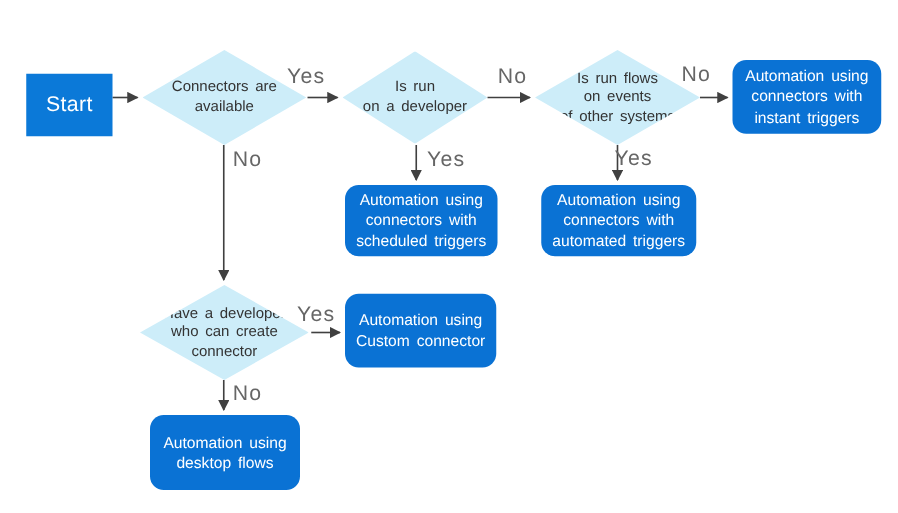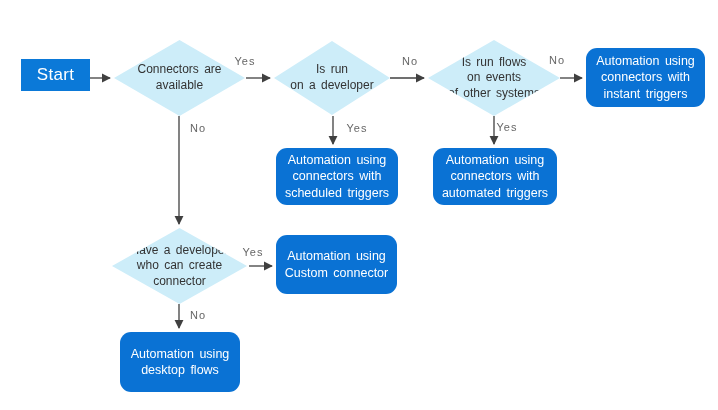--- a/index.html
+++ b/index.html
@@ -53,21 +53,21 @@
     color: #333333;
     font-size: 12px;
     line-height: 1.3;
     word-spacing: 2px;
     clip-path: polygon(50% 0%, 100% 50%, 50% 100%, 0% 50%);
   }
   .edge-label {
     position: absolute;
     transform: translate(-50%, -50%);
     color: #666666;
-    font-size: 11px;
+    font-size: 17px;
     letter-spacing: 1px;
     white-space: nowrap;
   }
 </style>
 </head>
 <body>
 
 <div id="canvas">
 
   <svg id="wires" xmlns="http://www.w3.org/2000/svg">
@@ -80,21 +80,21 @@
     <line x1="246" y1="78" x2="270" y2="78" marker-end="url(#ah)"></line>
     <line x1="390" y1="78" x2="424" y2="78" marker-end="url(#ah)"></line>
     <line x1="560" y1="78" x2="582" y2="78" marker-end="url(#ah)"></line>
     <line x1="333" y1="116" x2="333" y2="144" marker-end="url(#ah)"></line>
     <line x1="494" y1="116" x2="494" y2="144" marker-end="url(#ah)"></line>
     <line x1="179" y1="116" x2="179" y2="224" marker-end="url(#ah)"></line>
     <line x1="249" y1="266" x2="272" y2="266" marker-end="url(#ah)"></line>
     <line x1="179" y1="304" x2="179" y2="328" marker-end="url(#ah)"></line>
   </svg>
 
-  <div class="node start-box" style="left:21px; top:59px; width:69px; height:32px;">Start</div>
+  <div class="node start-box" style="left:21px; top:59px; width:69px; height:50px;">Start</div>
 
   <div class="node diamond" style="left:114px; top:40px; width:131px; height:76px;">Connectors are
 available</div>
 
   <div class="node diamond" style="left:274px; top:41px; width:116px; height:74px;">Is run
 on a developer</div>
 
   <div class="node diamond" style="left:428px; top:40px; width:132px; height:76px;">Is run flows
 on events
 of other systems</div>

